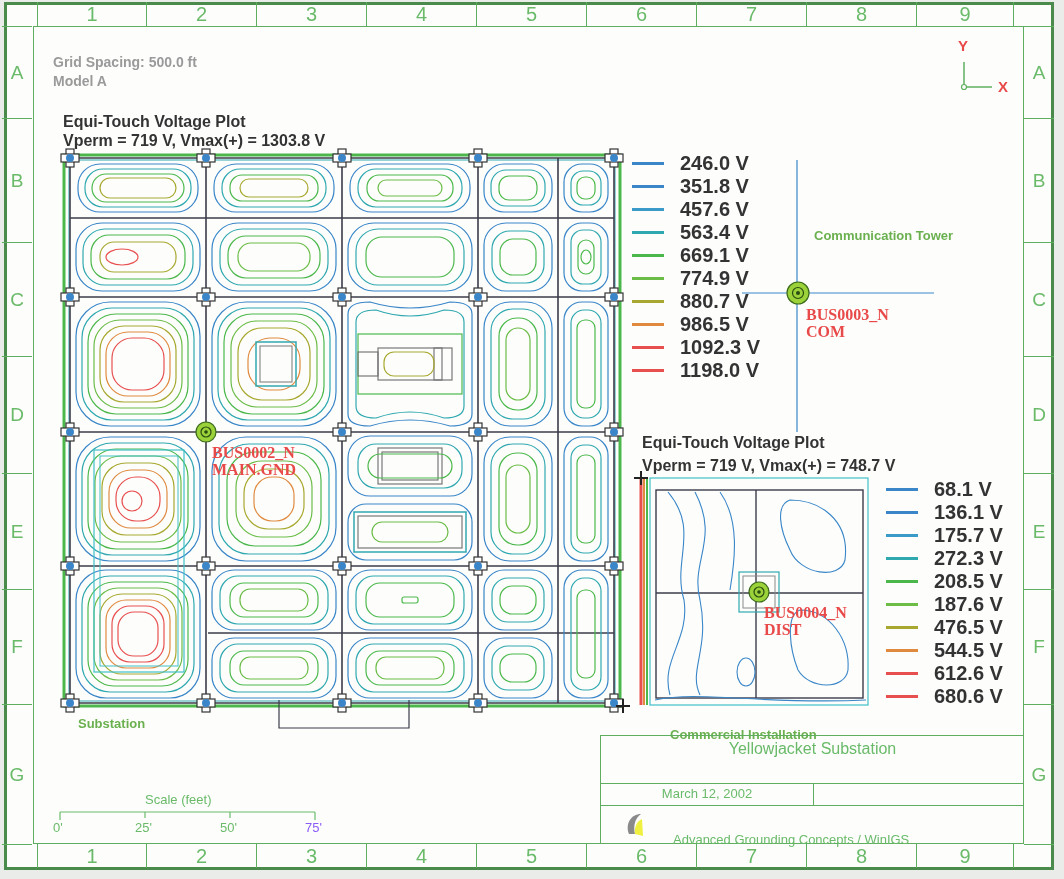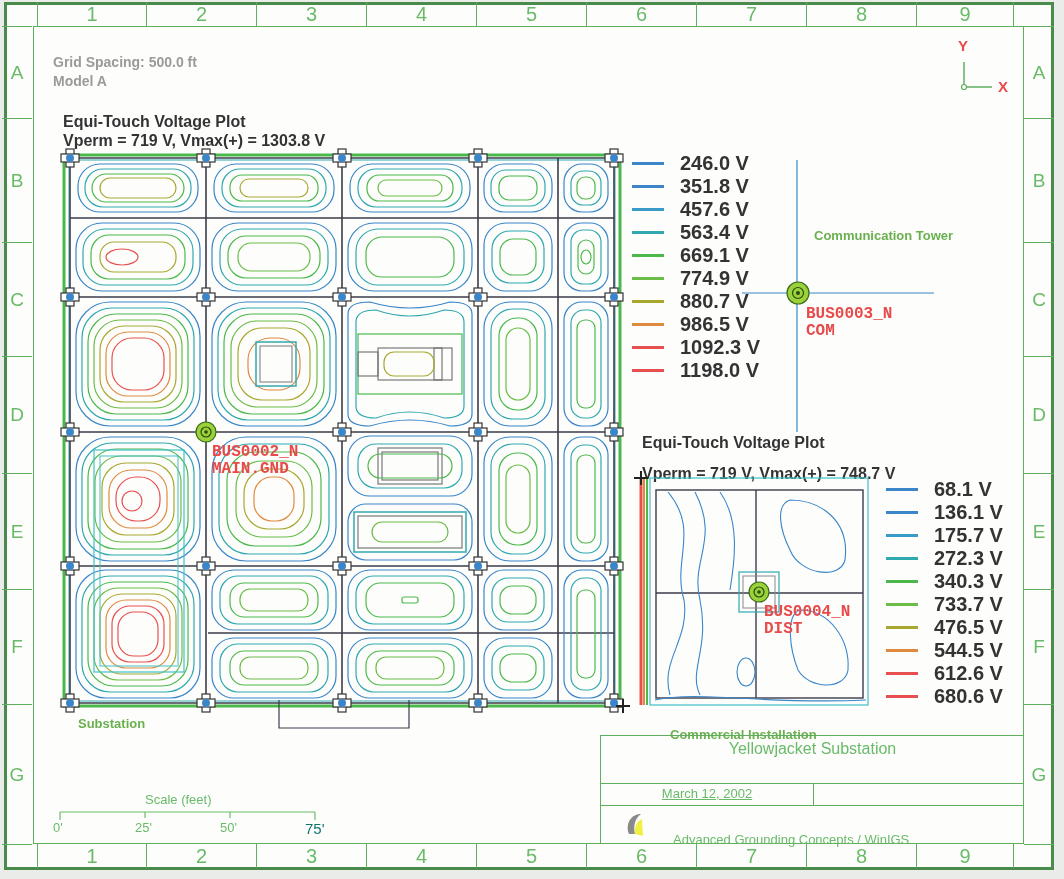--- a/index.html
+++ b/index.html
@@ -11,21 +11,21 @@
   .colcell{width:110px;border-right:1px solid #5fae5f;color:#6aba6a;font-size:20px;text-align:center;line-height:24px;box-sizing:border-box;}
   .rowhdr{position:absolute;width:30px;left:2px;}
   .rowhdr.right{left:1024px;}
   .rowcell{height:116px;border-bottom:1px solid #5fae5f;color:#6aba6a;font-size:19px;display:flex;align-items:center;justify-content:center;box-sizing:border-box;}
   .gray-note{position:absolute;color:#9a9a9a;font-weight:bold;font-size:14px;line-height:19px;text-align:right;}
   .plot-title{position:absolute;color:#333;font-weight:bold;font-size:16px;line-height:19px;}
   .legend{position:absolute;}
   .leg-row{display:flex;align-items:center;height:23px;}
   .leg-line{width:32px;height:2.5px;margin-right:16px;}
   .leg-label{color:#333;font-weight:bold;font-size:20px;}
-  .bus-label{position:absolute;color:#e84a4a;font-family:Liberation Mono, monospace;font-weight:bold;font-size:16px;line-height:17px;}
+  .bus-label{position:absolute;color:#e84a4a;font-family:Liberation Serif, serif;font-weight:bold;font-size:16px;line-height:17px;}
   .site-label{position:absolute;color:#6bb04f;font-weight:bold;font-size:13px;}
   .axis-y{position:absolute;color:#e84a4a;font-weight:bold;font-size:15px;}
   .titleblock{position:absolute;left:600px;top:735px;width:424px;height:109px;border-left:1.5px solid #5fae5f;border-top:1.5px solid #5fae5f;box-sizing:border-box;}
   .tb-row{border-bottom:1.5px solid #5fae5f;box-sizing:border-box;color:#6aba6a;text-align:center;}
   .scale{position:absolute;left:55px;top:792px;width:265px;height:44px;}
   svg{position:absolute;left:0;top:0;}
 </style>
 </head>
 <body>
 
@@ -499,21 +499,21 @@
     <circle r="2" fill="#2a4a10"></circle>
   </g>
 </svg>
 <div class="site-label" style="left:814px;top:228px;">Communication Tower</div>
 <div class="bus-label" style="left:806px;top:306px;">
   <div>BUS0003_N</div>
   <div>COM</div>
 </div>
 
 <div class="plot-title" style="left:642px;top:433px;">Equi-Touch Voltage Plot</div>
-<div class="plot-title" style="left:642px;top:456px;margin-top:8px;">Vperm = 719 V, Vmax(+) = 748.7 V</div>
+<div class="plot-title" style="left:642px;top:456px;">Vperm = 719 V, Vmax(+) = 748.7 V</div>
 
 <svg width="1064" height="879">
   <line x1="641" y1="478" x2="641" y2="705" stroke="#e85050" stroke-width="3"></line>
   <line x1="644" y1="478" x2="644" y2="705" stroke="#e08a40" stroke-width="2"></line>
   <line x1="647" y1="478" x2="647" y2="705" stroke="#4cb84c" stroke-width="2"></line>
   <rect x="650" y="478" width="218" height="227" fill="none" stroke="#40c0c8" stroke-width="1.2"></rect>
   <rect x="656" y="490" width="207" height="208" fill="none" stroke="#3b3b4a" stroke-width="1.4"></rect>
   <line x1="756" y1="490" x2="756" y2="698" stroke="#3b3b4a" stroke-width="1.4"></line>
   <line x1="656" y1="593" x2="863" y2="593" stroke="#3b3b4a" stroke-width="1.4"></line>
   <g fill="none" stroke="#3a86c8" stroke-width="1.1">
@@ -552,25 +552,25 @@
   <div class="leg-row">
       <span class="leg-line" style="background:#3a9ac8"></span>
       <span class="leg-label">175.7 V</span>
     </div>
   <div class="leg-row">
       <span class="leg-line" style="background:#30a8b0"></span>
       <span class="leg-label">272.3 V</span>
     </div>
   <div class="leg-row">
       <span class="leg-line" style="background:#4cb84c"></span>
-      <span class="leg-label">340.3 V</span>
+      <span class="leg-label">208.5 V</span>
     </div>
   <div class="leg-row">
       <span class="leg-line" style="background:#6cbc48"></span>
-      <span class="leg-label">733.7 V</span>
+      <span class="leg-label">187.6 V</span>
     </div>
   <div class="leg-row">
       <span class="leg-line" style="background:#a8a830"></span>
       <span class="leg-label">476.5 V</span>
     </div>
   <div class="leg-row">
       <span class="leg-line" style="background:#e08a40"></span>
       <span class="leg-label">544.5 V</span>
     </div>
   <div class="leg-row">
@@ -594,29 +594,29 @@
   <svg width="280" height="44" style="position:absolute;left:0;top:0">
     <line x1="5" y1="20" x2="260" y2="20" stroke="#6aba6a" stroke-width="1.2"></line>
     <line x1="5" y1="20" x2="5" y2="28" stroke="#6aba6a" stroke-width="1.2"></line>
     <line x1="90" y1="20" x2="90" y2="26" stroke="#6aba6a" stroke-width="1.2"></line>
     <line x1="175" y1="20" x2="175" y2="26" stroke="#6aba6a" stroke-width="1.2"></line>
     <line x1="260" y1="20" x2="260" y2="28" stroke="#6aba6a" stroke-width="1.2"></line>
   </svg>
   <div style="position:absolute;left:-2px;top:28px;color:#6aba6a;font-size:13px;">0'</div>
   <div style="position:absolute;left:80px;top:28px;color:#6aba6a;font-size:13px;">25'</div>
   <div style="position:absolute;left:165px;top:28px;color:#6aba6a;font-size:13px;">50'</div>
-  <div style="position:absolute;left:250px;top:28px;color:#0f766e;font-size:15px;">75'</div>
+  <div style="position:absolute;left:250px;top:28px;color:#8b5cf6;font-size:13px;">75'</div>
 </div>
 
 <div class="titleblock">
   <div class="tb-row" style="height:48px;padding-top:1px;">
     <div style="font-size:16px;line-height:23px;">Yellowjacket Substation</div>
   </div>
   <div class="tb-row" style="height:22px;display:flex;font-size:13px;line-height:20px;">
-    <div style="width:212px;border-right:1.5px solid #5fae5f;text-decoration:underline;">March 12, 2002</div>
+    <div style="width:212px;border-right:1.5px solid #5fae5f;">March 12, 2002</div>
   </div>
   <div style="height:37px;position:relative;color:#6aba6a;font-size:13px;">
     <svg width="30" height="30" style="left:22px;top:4px">
       <path d="M6,24 C2,14 8,4 18,4 C12,8 10,16 12,24 Z" fill="#8a8a8a"></path>
       <path d="M12,24 C11,17 14,11 19,9 L20,26 Z" fill="#f0f040"></path>
     </svg>
     <div style="position:absolute;left:72px;top:26px;">Advanced Grounding Concepts / WinIGS</div>
   </div>
 </div>
 

